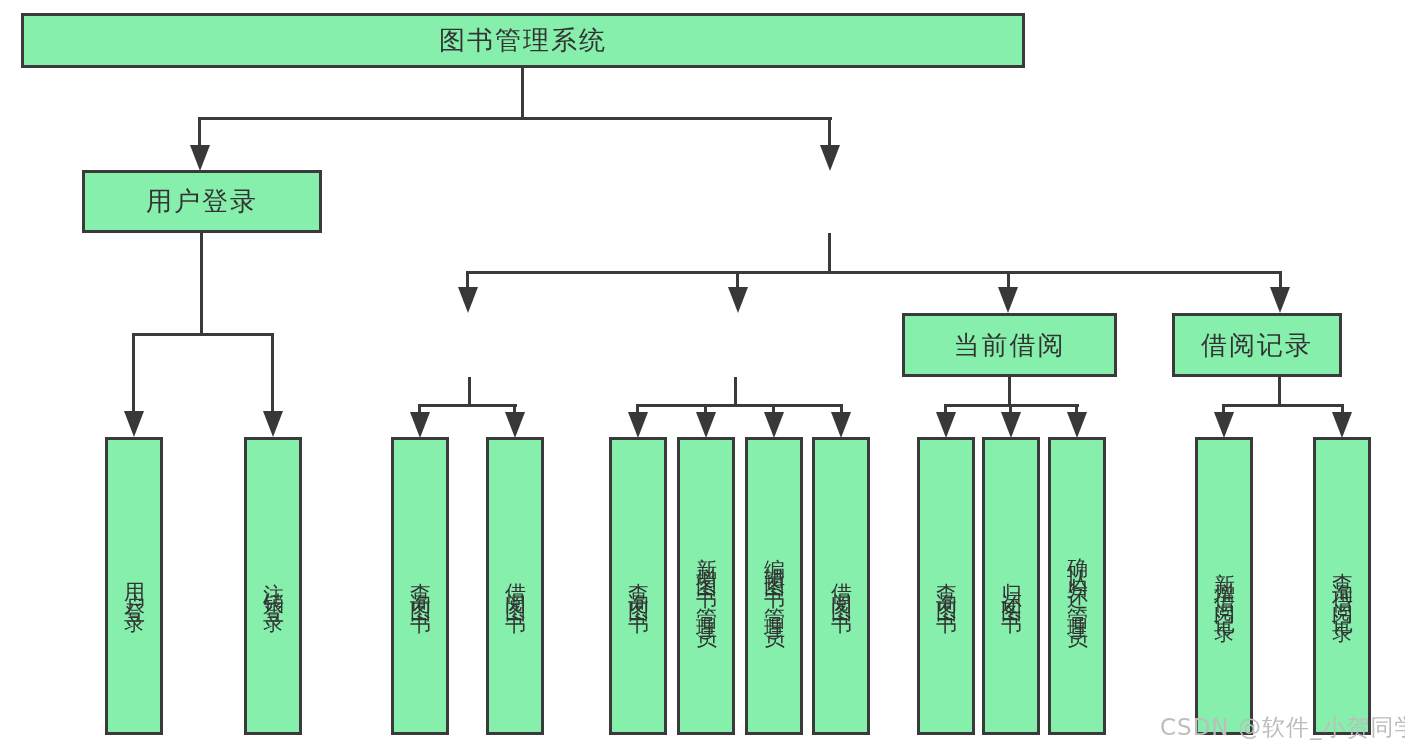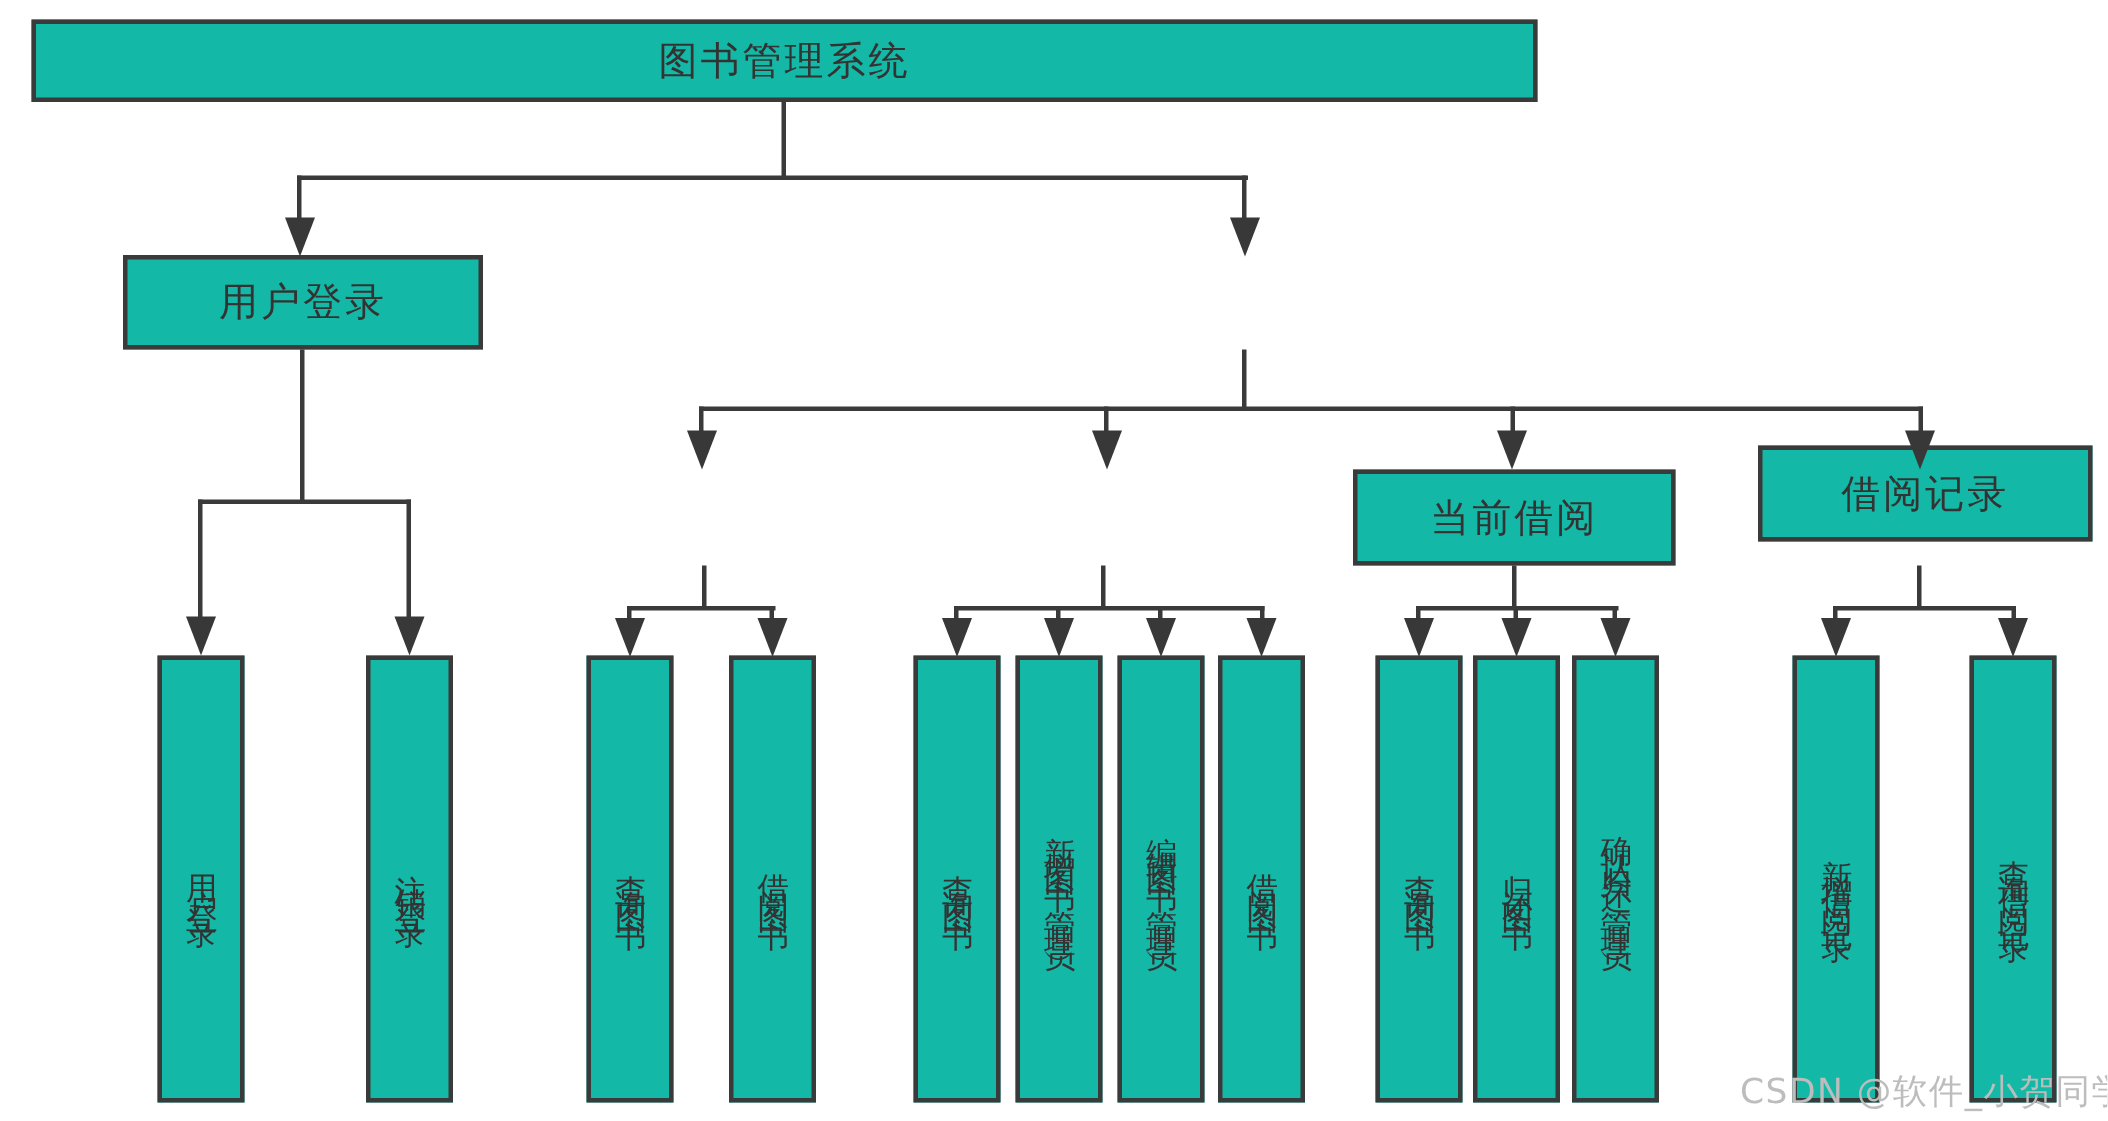--- a/index.html
+++ b/index.html
@@ -6,21 +6,21 @@
   #canvas {
     position:relative;
     width:1405px; height:747px;
     background:#ffffff;
     font-family:"DejaVu Sans","Liberation Sans",sans-serif;
     overflow:hidden;
   }
   .node {
     position:absolute;
     box-sizing:border-box;
-    background:#14b8a6;
+    background:#86efac;
     border:3px solid #3a3a3a;
     display:flex;
     align-items:center;
     justify-content:center;
     color:#333333;
   }
   .node.h-label span {
     font-size:26px;
     letter-spacing:2px;
     color:#333333;
@@ -64,21 +64,21 @@
     <span>图书管理系统</span>
   </div>
 
   <div class="node h-label" style="left:82px; top:170px; width:240px; height:63px;">
     <span>用户登录</span>
   </div>
 
   <div class="node h-label" style="left:902px; top:313px; width:215px; height:64px;text-align:center;">
     <span>当前借阅</span>
   </div>
-  <div class="node h-label" style="left:1172px; top:297px; width:223px; height:64px;">
+  <div class="node h-label" style="left:1172px; top:313px; width:170px; height:64px;">
     <span>借阅记录</span>
   </div>
 
   <div class="node leaf" style="left:105px; top:437px; width:58px; height:298px;">
     <span>用户登录</span>
   </div>
   <div class="node leaf" style="left:244px; top:437px; width:58px; height:298px;">
     <span>注销登录</span>
   </div>
 

